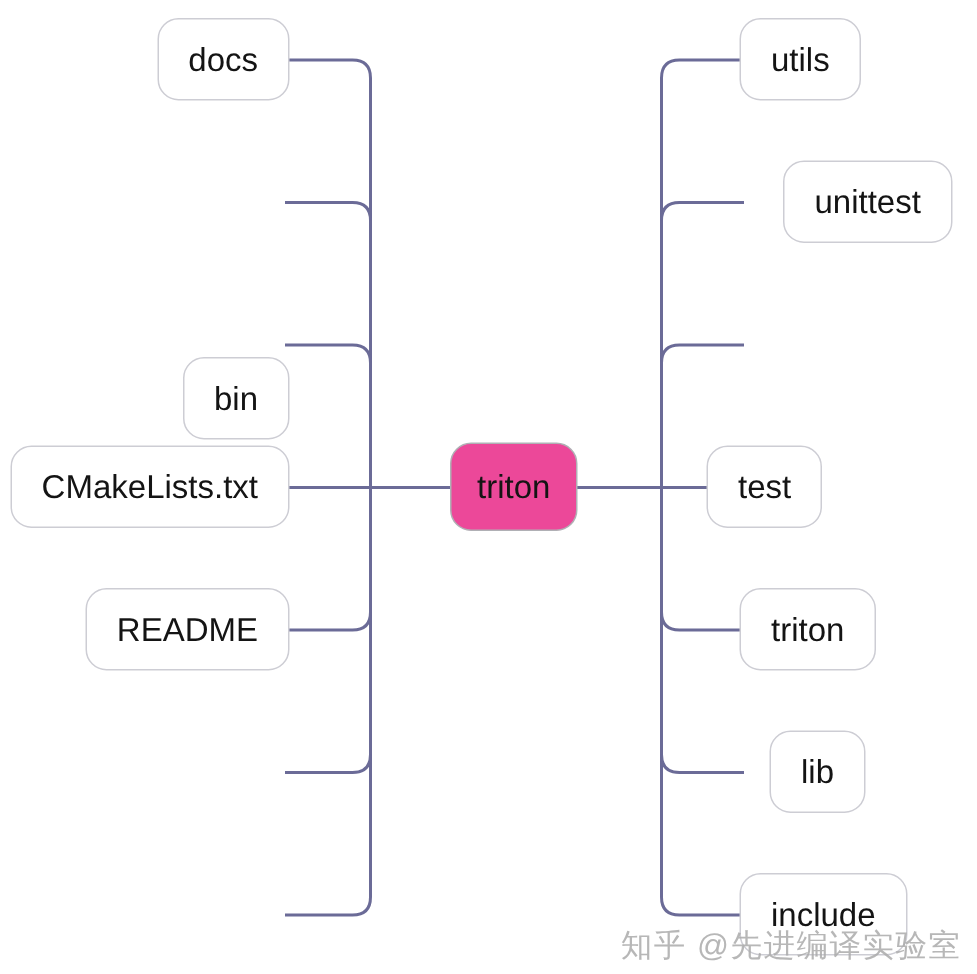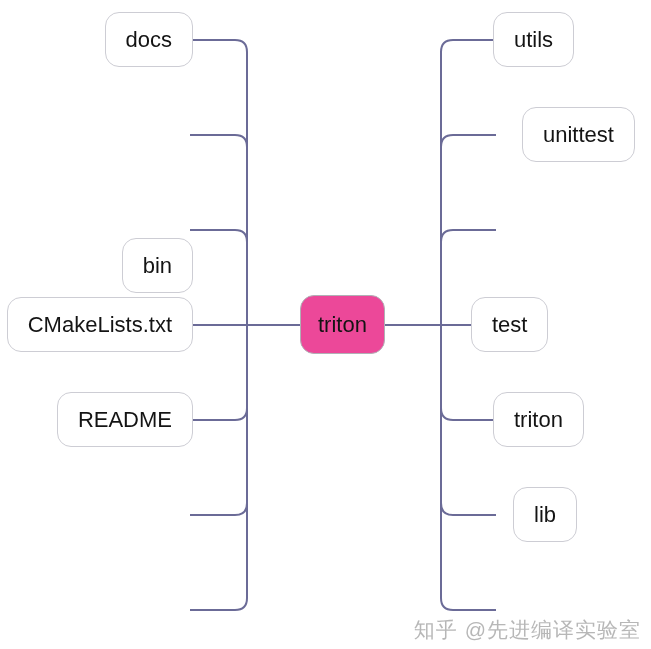--- a/index.html
+++ b/index.html
@@ -77,13 +77,14 @@
   <div class="watermark">知乎 @先进编译实验室</div>
 <div class="node" style="right: 458px; top: 12px;">docs</div>
     <div class="node" style="right: 458px; top: 202px; margin-top: 36px;">bin</div>
     <div class="node" style="right: 458px; top: 297px;">CMakeLists.txt</div>
     <div class="node" style="right: 458px; top: 392px;">README</div>
     <div class="node" style="left: 493px; top: 12px;">utils</div>
     <div class="node" style="left: 522px; top: 107px;">unittest</div>
     <div class="node" style="left: 471px; top: 297px;">test</div>
     <div class="node" style="left: 493px; top: 392px;">triton</div>
     <div class="node" style="left: 493px; top: 487px; margin-left: 20px;">lib</div>
+    <div class="node" style="left: 493px; top: 582px;">include</div>
   </div>
 
 </body></html>

